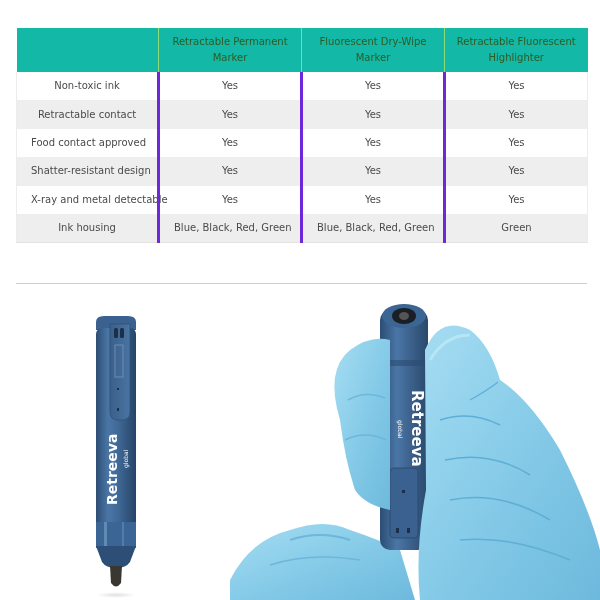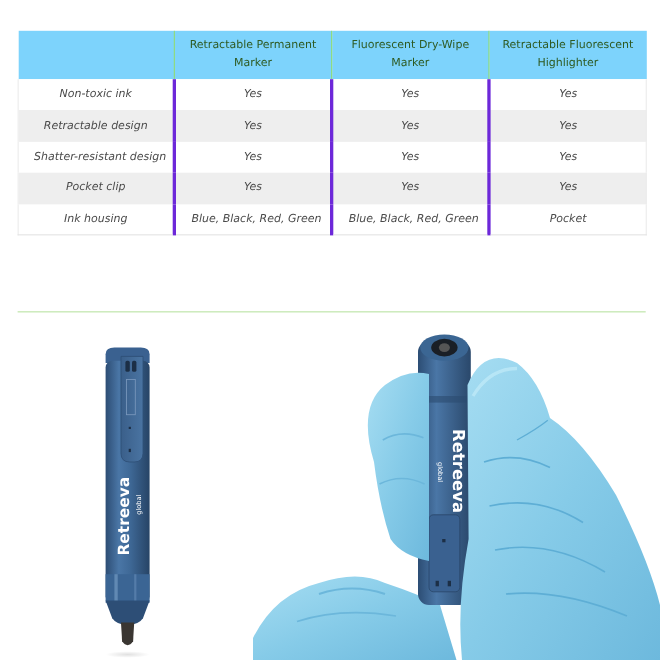--- a/index.html
+++ b/index.html
@@ -10,26 +10,26 @@
       position: absolute; left: 16px; top: 28px; width: 571px;
       border-collapse: collapse; table-layout: fixed;
     }
     .compare-table th, .compare-table td {
       text-align: center; vertical-align: middle;
       font-size: 10px; line-height: 16px;
       border-left: 3px solid #6d28d9;
     }
     .compare-table th:first-child, .compare-table td:first-child { border-left: none; }
     .compare-table thead th {
-      background: #7dd3fc; color: #2e5a22; font-weight: normal;
+      background: #14b8a6; color: #2e5a22; font-weight: normal;
       height: 44px; padding: 2px 8px;
       border-left: 1px solid #8fdc76;
     }
     .compare-table thead th:first-child { border-left: none; }
-    .compare-table tbody td { height: 28.4px; color: #4a4a4a; padding: 0 14px; white-space: nowrap; font-style: italic; }
+    .compare-table tbody td { height: 28.4px; color: #4a4a4a; padding: 0 14px; white-space: nowrap; }
     .compare-table tbody tr:nth-child(odd) td { background: #ffffff; }
     .compare-table tbody tr:nth-child(even) td { background: #eeeeee; }
     .compare-table tbody tr:last-child td { border-bottom: 1px solid #e3e3e3; }
     .compare-table tbody tr td:first-child { border-left: 1px solid #ececec; }
     .compare-table tbody tr td:last-child { border-right: 1px solid #ececec; }
     col.c0 { width: 142px; } col.c1 { width: 143px; } col.c2 { width: 143px; } col.c3 { width: 143px; }
 
     .divider { position: absolute; left: 16px; top: 283px; width: 571px; height: 1px; background: #b9e3a3; }
 
     .photo { position: absolute; }
@@ -56,42 +56,48 @@
     </tr>
   </thead>
   <tbody>
     <tr>
       <td>Non-toxic ink</td>
       <td>Yes</td>
       <td>Yes</td>
       <td>Yes</td>
     </tr>
     <tr>
-      <td>Retractable design</td>
+      <td>Retractable contact</td>
+      <td>Yes</td>
+      <td>Yes</td>
+      <td>Yes</td>
+    </tr>
+    <tr>
+      <td>Food contact approved</td>
       <td>Yes</td>
       <td>Yes</td>
       <td>Yes</td>
     </tr>
     <tr>
       <td>Shatter-resistant design</td>
       <td>Yes</td>
       <td>Yes</td>
       <td>Yes</td>
     </tr>
     <tr>
-      <td>Pocket clip</td>
+      <td>X-ray and metal detectable</td>
       <td>Yes</td>
       <td>Yes</td>
       <td>Yes</td>
     </tr>
     <tr>
       <td>Ink housing</td>
       <td>Blue, Black, Red, Green</td>
       <td>Blue, Black, Red, Green</td>
-      <td>Pocket</td>
+      <td>Green</td>
     </tr>
   </tbody>
 </table>
 
 <div class="divider"></div>
 
 <div class="photo photo-left">
   <svg width="120" height="300" viewBox="0 0 120 300">
     <defs>
       <linearGradient id="penBody" x1="0" x2="1" y1="0" y2="0">

